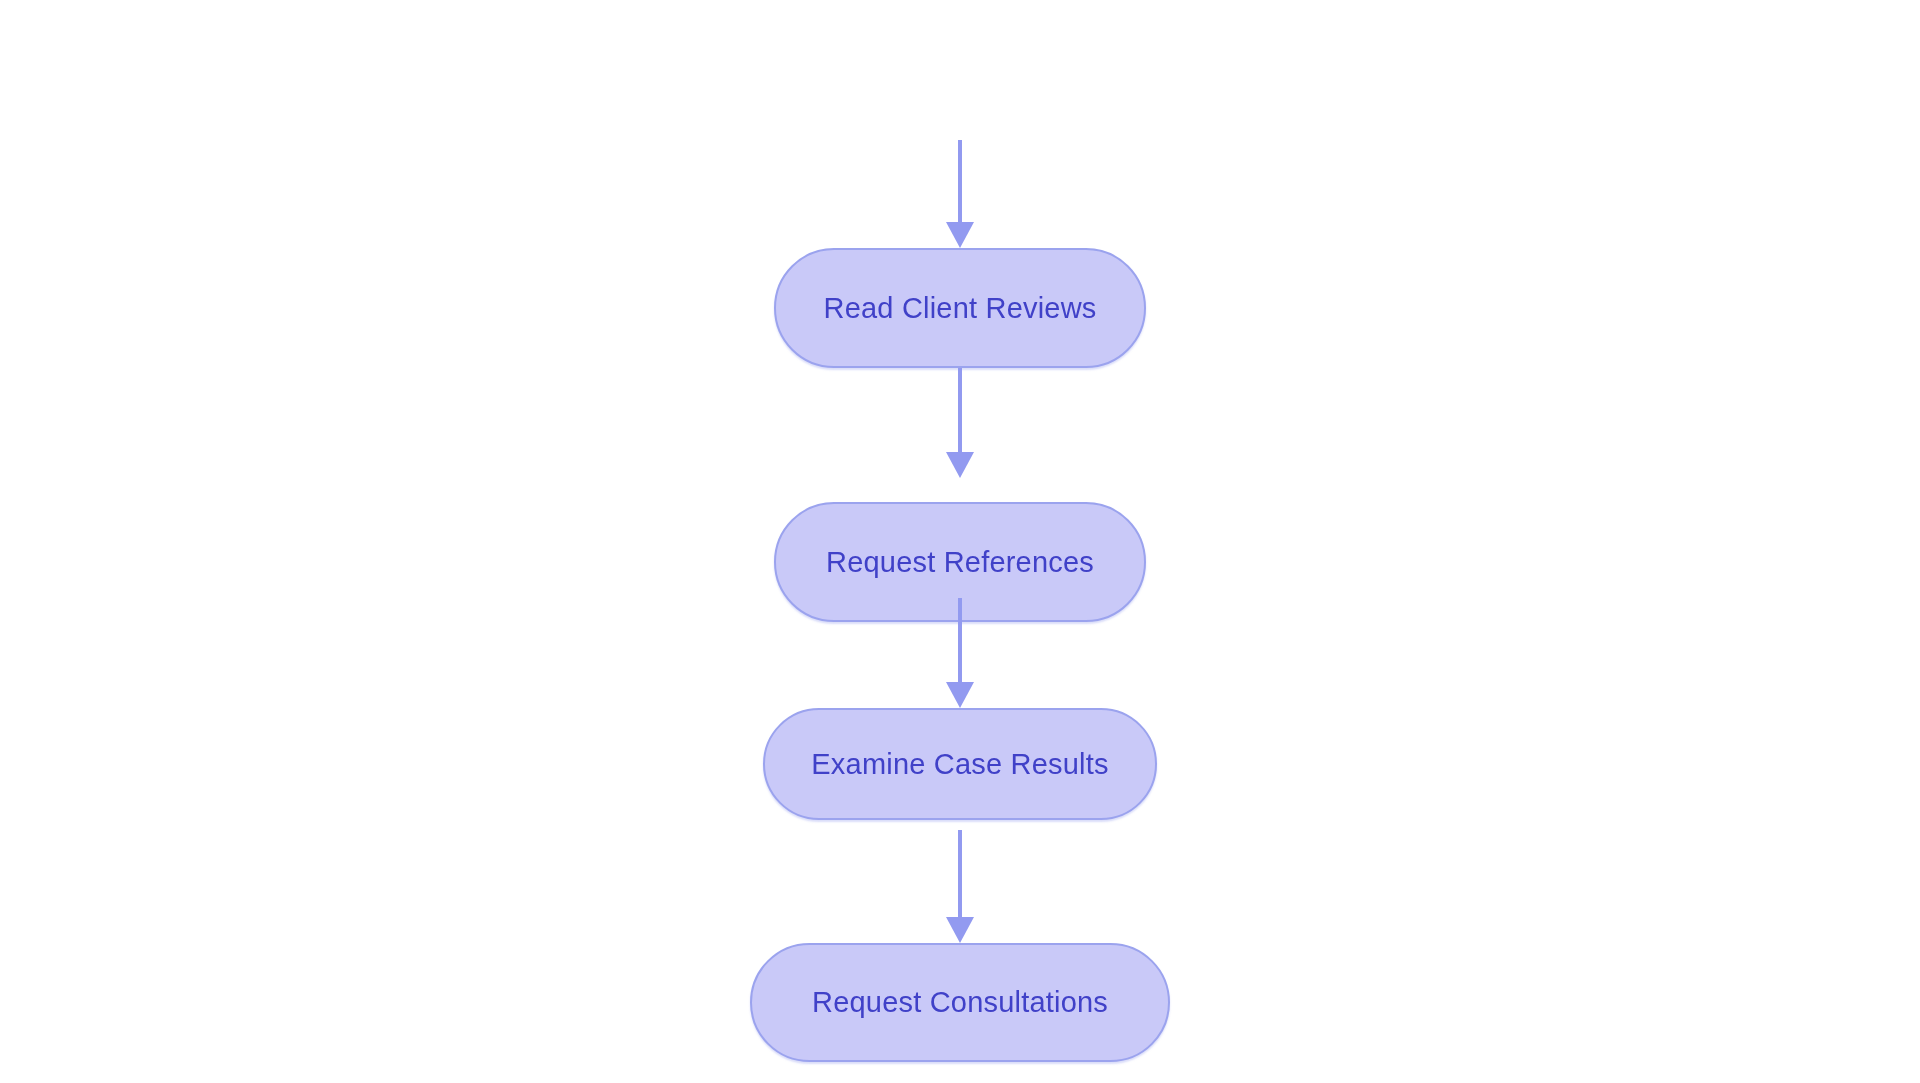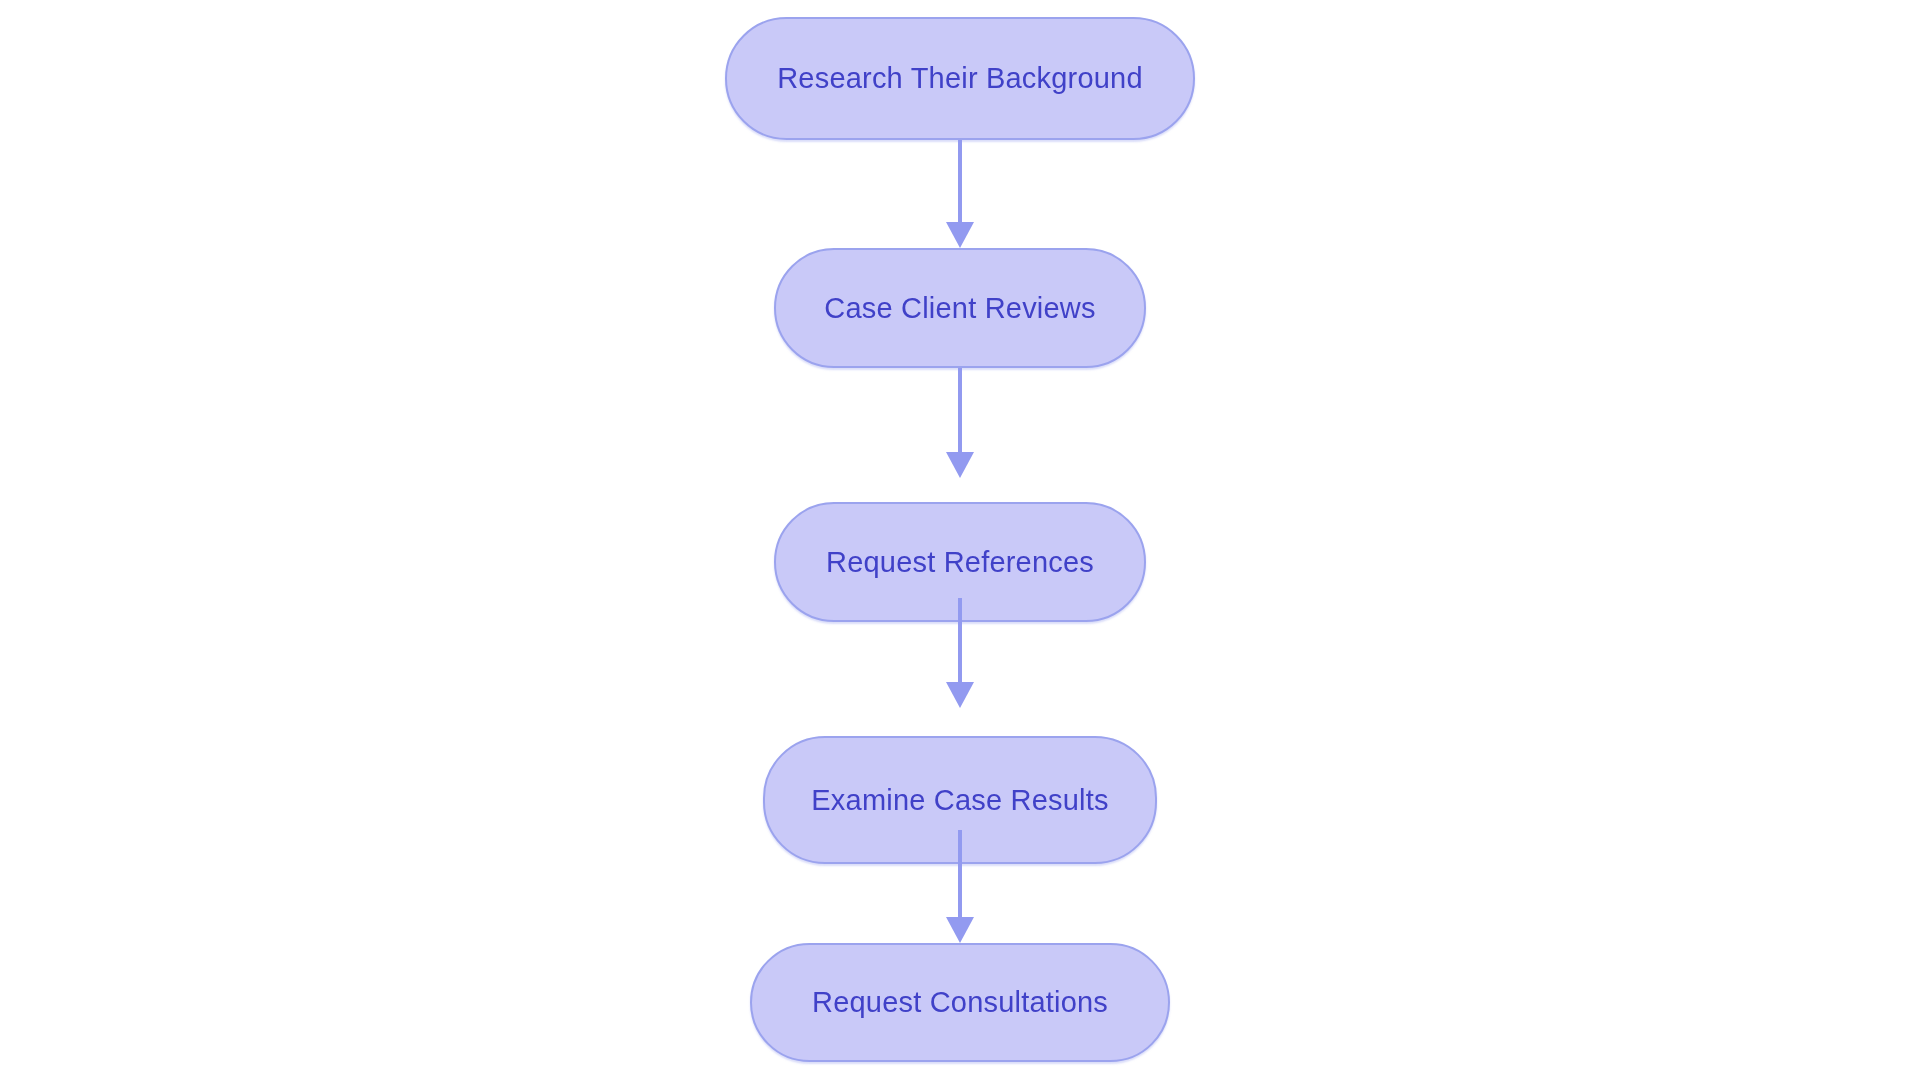--- a/index.html
+++ b/index.html
@@ -33,21 +33,21 @@
     border-radius: 62px;
     box-shadow: 0 2px 2px rgba(150, 158, 238, 0.35);
     color: var(--node-text);
     font-size: 29px;
     letter-spacing: 0.2px;
     white-space: nowrap;
   }
   .node-1 { left: 725px; top: 17px;  width: 470px; height: 123px; }
   .node-2 { left: 774px; top: 248px; width: 372px; height: 120px; }
   .node-3 { left: 774px; top: 478px; width: 372px; height: 120px; margin-top: 24px; }
-  .node-4 { left: 763px; top: 736px; width: 394px; height: 128px; }
+  .node-4 { left: 763px; top: 708px; width: 394px; height: 112px; }
   .node-5 { left: 750px; top: 943px; width: 420px; height: 119px; }
 
   .arrow {
     position: absolute;
     left: 946px;            
     width: 28px;
     display: flex;
     flex-direction: column;
     align-items: center;
   }
@@ -66,31 +66,28 @@
     border-left: 14px solid transparent;
     border-right: 14px solid transparent;
     border-top: 26px solid var(--arrow);
   }
 </style>
 </head>
 <body>
 
 <div class="canvas">
 
-  <div class="node node-1">
-    <span class="node-label">Research Their Background</span>
-  </div>
 
   <div class="arrow arrow-1">
     <div class="arrow-line"></div>
     <div class="arrow-head"></div>
   </div>
 
   <div class="node node-2">
-    <span class="node-label">Case Client Reviews</span>
+    <span class="node-label">Read Client Reviews</span>
   </div>
 
   <div class="arrow arrow-2">
     <div class="arrow-line"></div>
     <div class="arrow-head"></div>
   </div>
 
   <div class="node node-3">
     <span class="node-label">Request References</span>
   </div>

